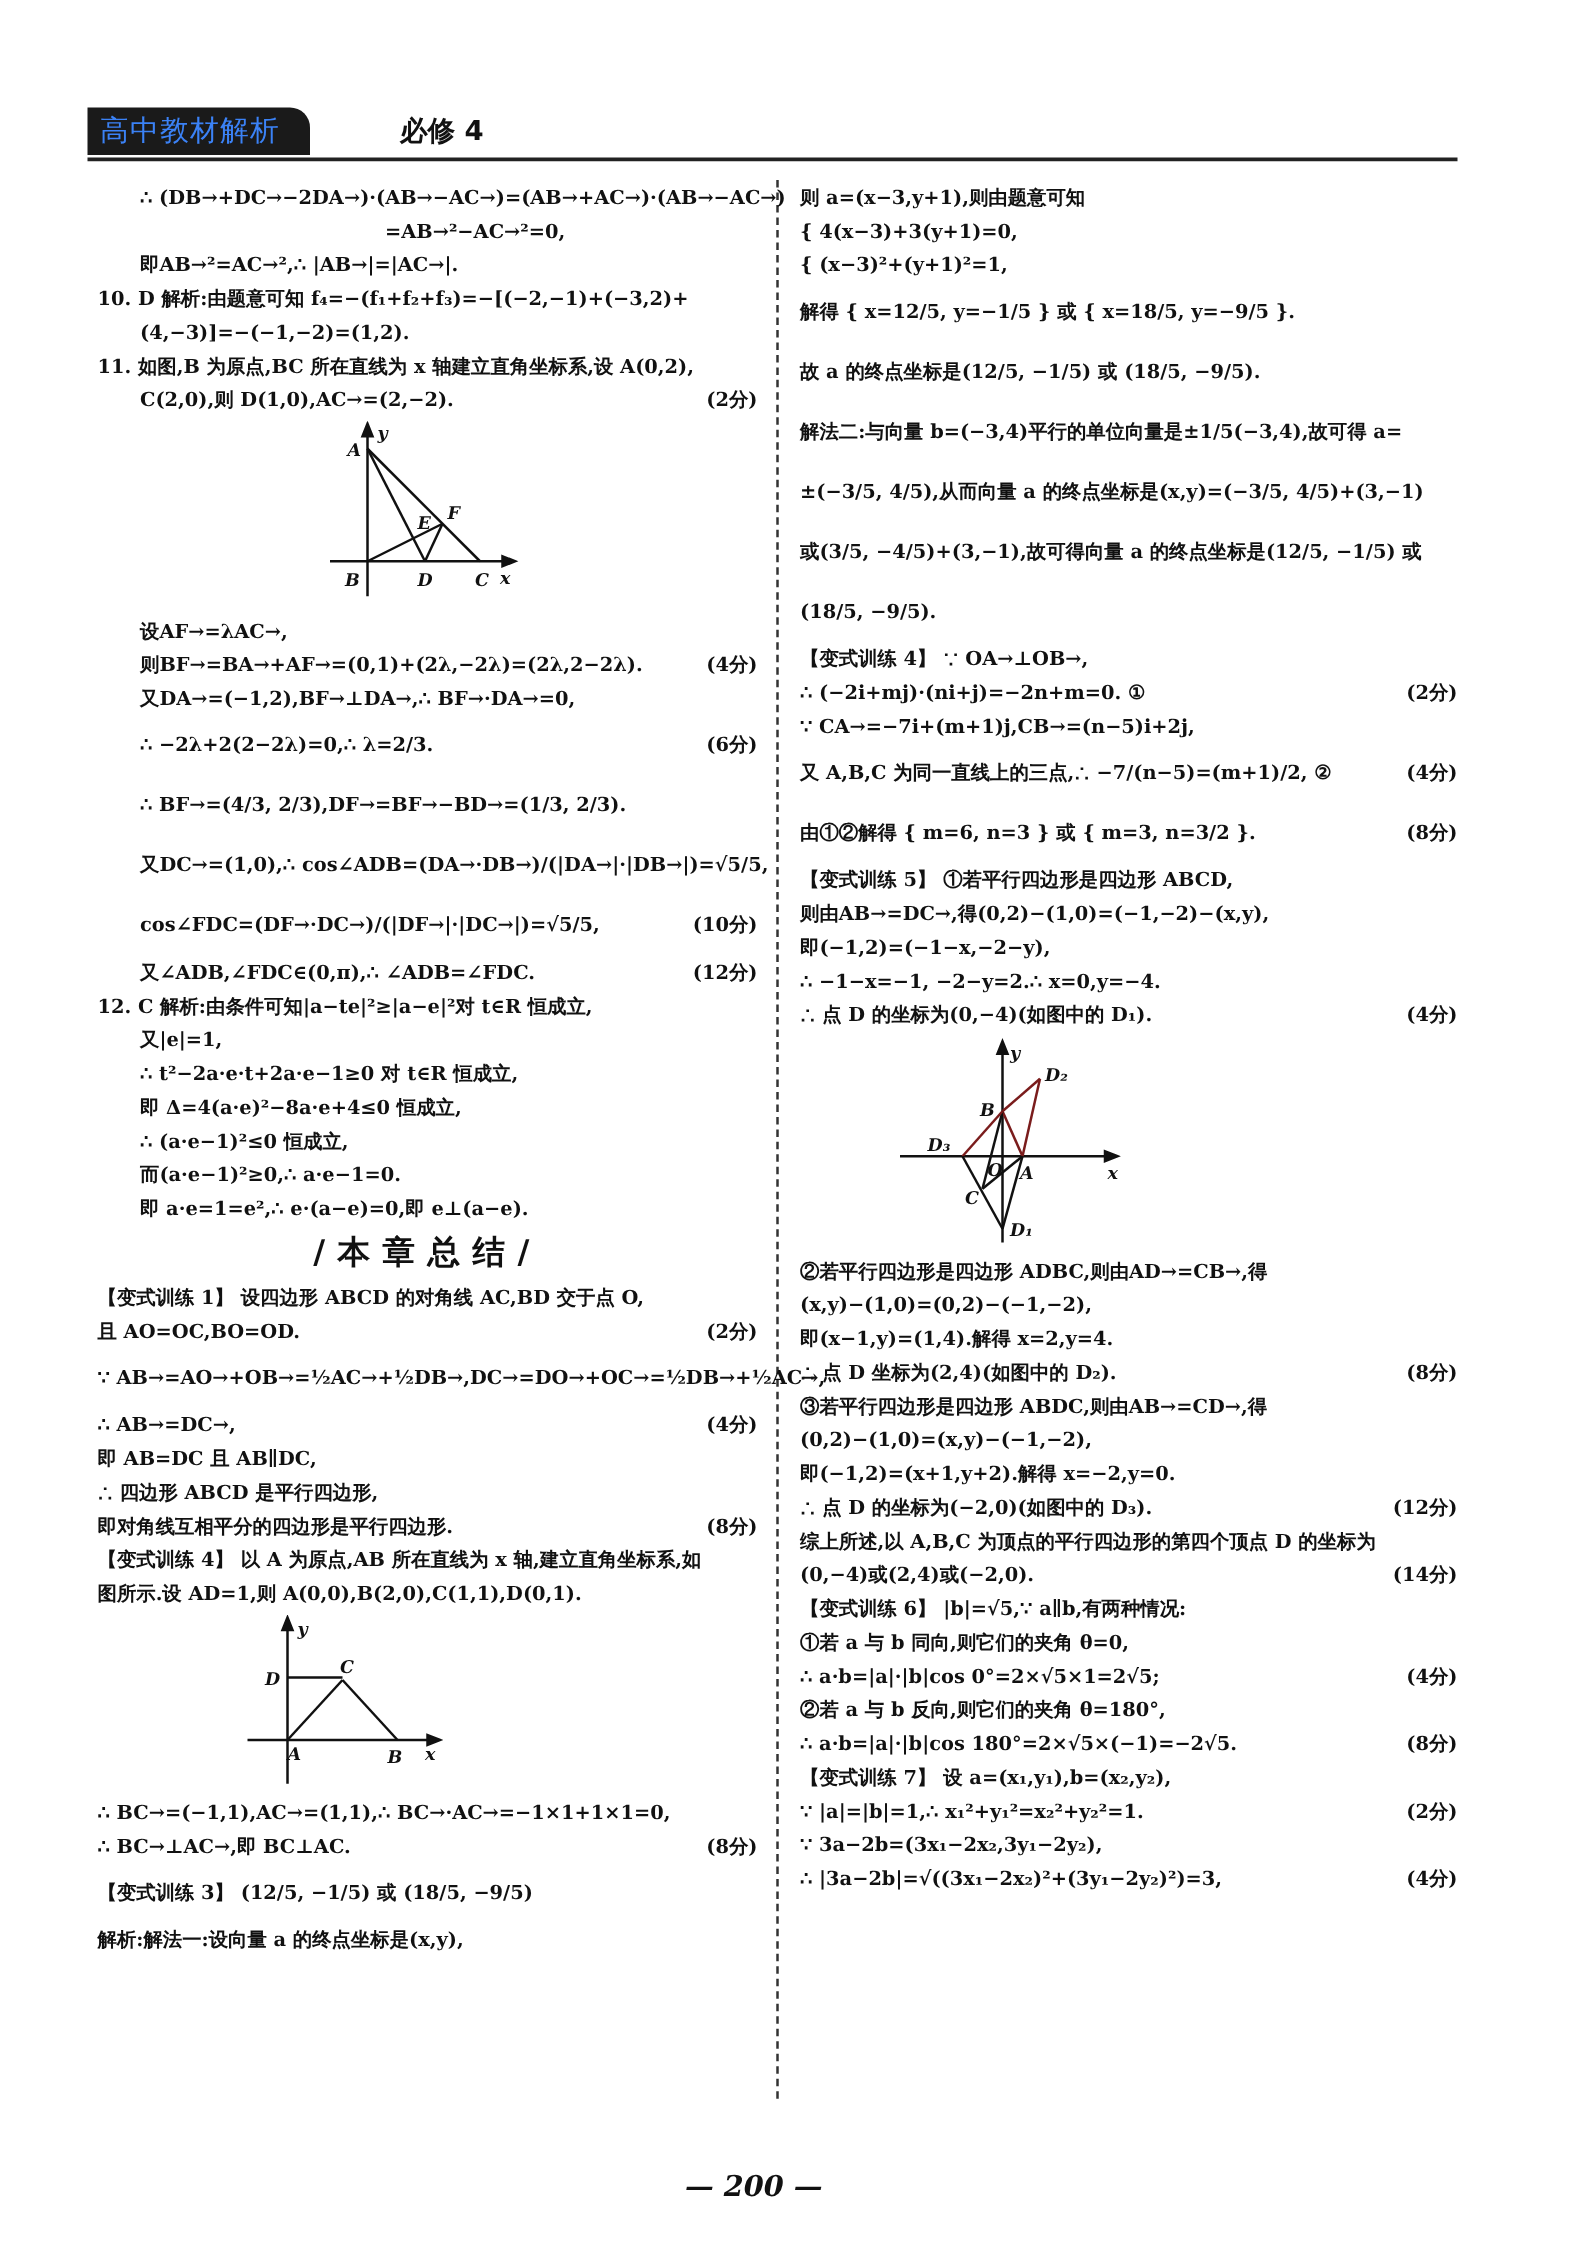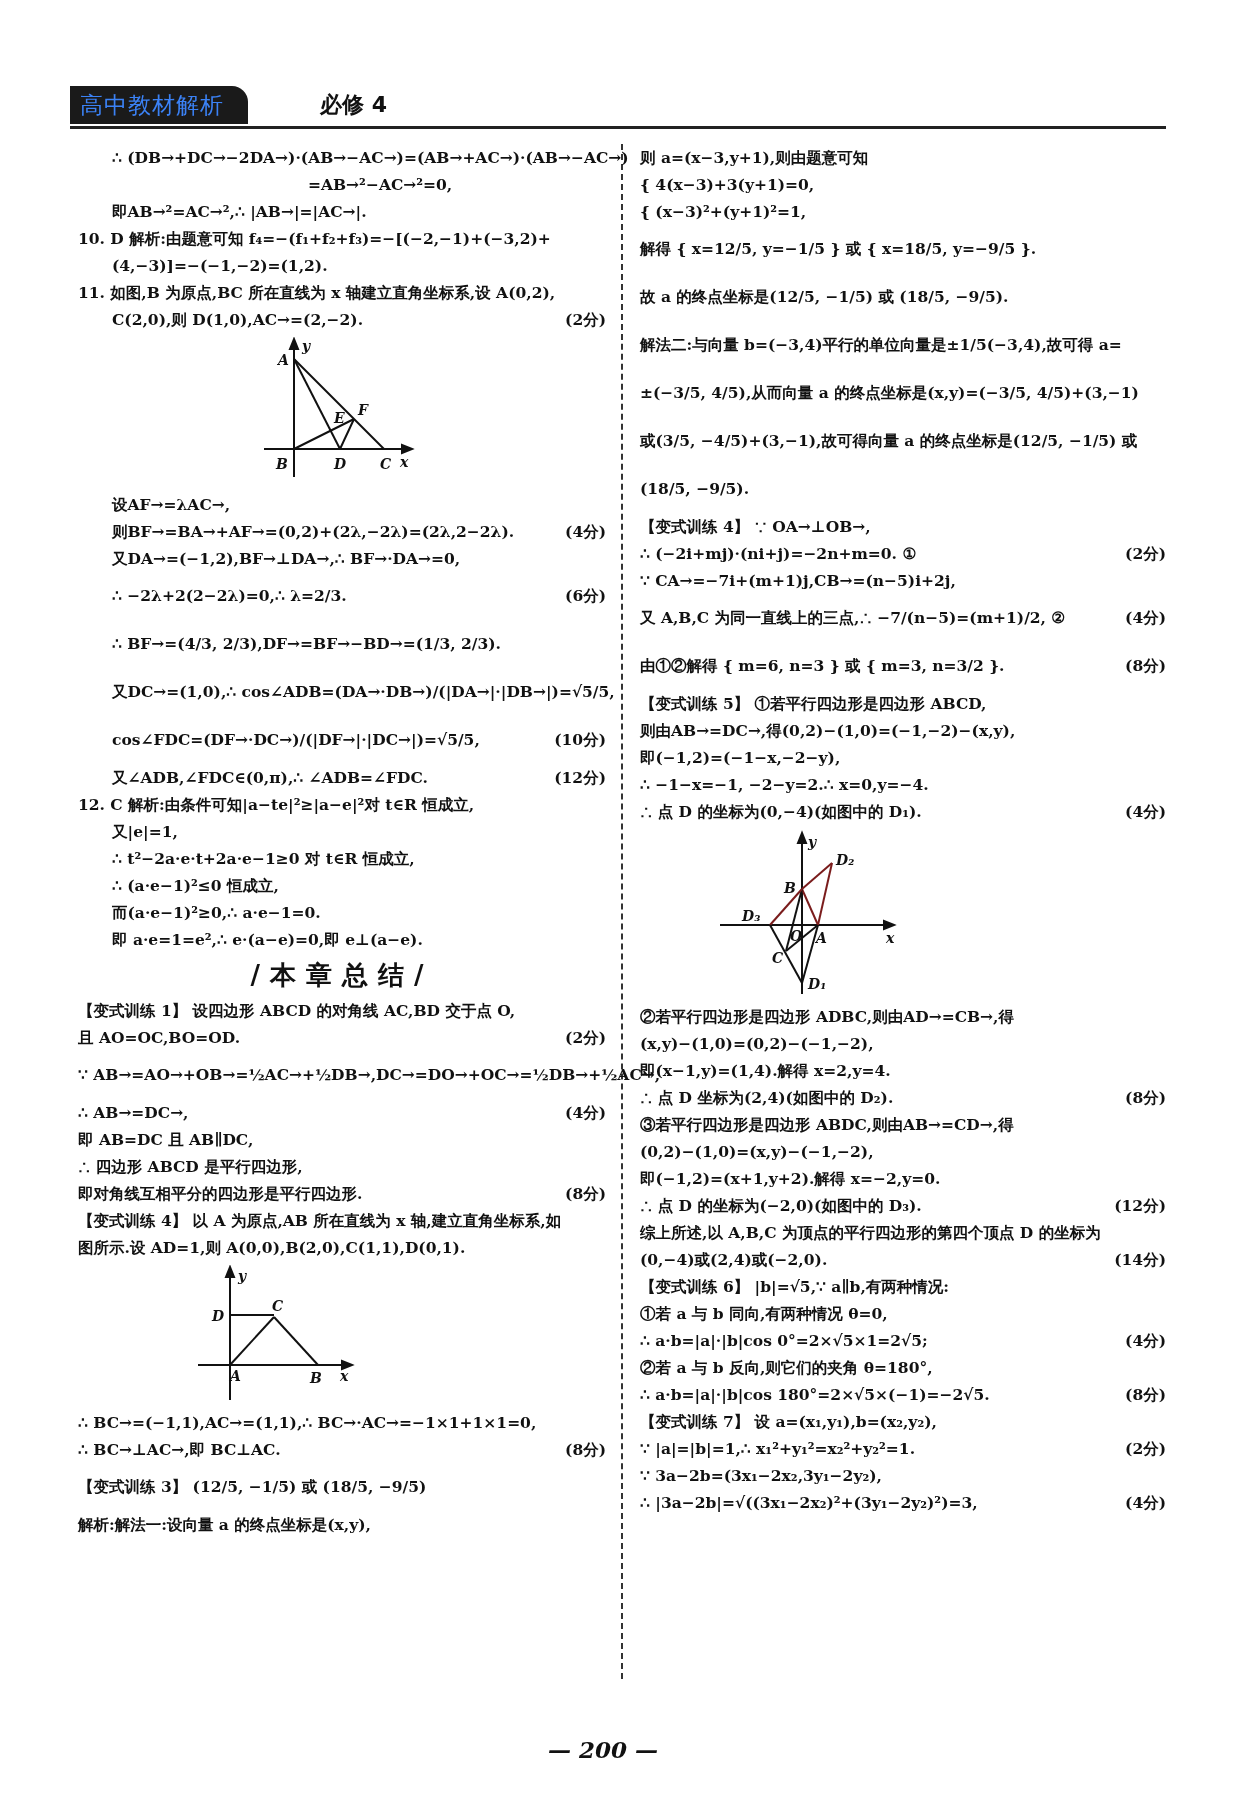--- a/index.html
+++ b/index.html
@@ -61,30 +61,31 @@
           <text x="256" y="86">E</text>
         <text x="280" y="78">F</text>
           <text x="198" y="132">B</text>
           <text x="256" y="132">D</text>
         <text x="302" y="132">C</text>
           <text x="322" y="130">x</text>
       </g>
     </svg>
   </div>
 <div class="line ind"><span>设AF→=λAC→,</span></div>
-    <div class="line ind"><span>则BF→=BA→+AF→=(0,2)+(2λ,−2λ)=(2λ,2−2λ).</span><span class="score">(4分)</span></div>
+    <div class="line ind"><span>则BF→=BA→+AF→=(0,1)+(2λ,−2λ)=(2λ,2−2λ).</span><span class="score">(4分)</span></div>
     <div class="line ind"><span>又DA→=(−1,2),BF→⊥DA→,∴ BF→·DA→=0,</span></div>
     <div class="line tall ind"><span>∴ −2λ+2(2−2λ)=0,∴ λ=2/3.</span><span class="score">(6分)</span></div>
     <div class="line tall ind"><span>∴ BF→=(4/3, 2/3),DF→=BF→−BD→=(1/3, 2/3).</span></div>
     <div class="line tall ind"><span>又DC→=(1,0),∴ cos∠ADB=(DA→·DB→)/(|DA→|·|DB→|)=√5/5,</span></div>
     <div class="line tall ind"><span>cos∠FDC=(DF→·DC→)/(|DF→|·|DC→|)=√5/5,</span><span class="score">(10分)</span></div>
     <div class="line ind"><span>又∠ADB,∠FDC∈(0,π),∴ ∠ADB=∠FDC.</span><span class="score">(12分)</span></div>
     <div class="line"><span>12. C  解析:由条件可知|a−te|²≥|a−e|²对 t∈R 恒成立,</span></div>
     <div class="line ind"><span>又|e|=1,</span></div>
     <div class="line ind"><span>∴ t²−2a·e·t+2a·e−1≥0 对 t∈R 恒成立,</span></div>
+    <div class="line ind"><span>即 Δ=4(a·e)²−8a·e+4≤0 恒成立,</span></div>
     <div class="line ind"><span>∴ (a·e−1)²≤0 恒成立,</span></div>
     <div class="line ind"><span>而(a·e−1)²≥0,∴ a·e−1=0.</span></div>
     <div class="line ind"><span>即 a·e=1=e²,∴ e·(a−e)=0,即 e⊥(a−e).</span></div>
     <div class="line summary">/本章总结/</div>
     <div class="line"><span>【变式训练 1】 设四边形 ABCD 的对角线 AC,BD 交于点 O,</span></div>
     <div class="line"><span>且 AO=OC,BO=OD.</span><span class="score">(2分)</span></div>
     <div class="line tall"><span>∵ AB→=AO→+OB→=½AC→+½DB→,DC→=DO→+OC→=½DB→+½AC→,</span></div>
     <div class="line"><span>∴ AB→=DC→,</span><span class="score">(4分)</span></div>
     <div class="line"><span>即 AB=DC 且 AB∥DC,</span></div>
     <div class="line"><span>∴ 四边形 ABCD 是平行四边形,</span></div>
@@ -170,21 +171,21 @@
     <div class="line"><span>(x,y)−(1,0)=(0,2)−(−1,−2),</span></div>
     <div class="line"><span>即(x−1,y)=(1,4).解得 x=2,y=4.</span></div>
     <div class="line"><span>∴ 点 D 坐标为(2,4)(如图中的 D₂).</span><span class="score">(8分)</span></div>
     <div class="line"><span>③若平行四边形是四边形 ABDC,则由AB→=CD→,得</span></div>
     <div class="line"><span>(0,2)−(1,0)=(x,y)−(−1,−2),</span></div>
     <div class="line"><span>即(−1,2)=(x+1,y+2).解得 x=−2,y=0.</span></div>
     <div class="line"><span>∴ 点 D 的坐标为(−2,0)(如图中的 D₃).</span><span class="score">(12分)</span></div>
     <div class="line"><span>综上所述,以 A,B,C 为顶点的平行四边形的第四个顶点 D 的坐标为</span></div>
     <div class="line"><span>(0,−4)或(2,4)或(−2,0).</span><span class="score">(14分)</span></div>
     <div class="line"><span>【变式训练 6】 |b|=√5,∵ a∥b,有两种情况:</span></div>
-    <div class="line"><span>①若 a 与 b 同向,有两种情况 θ=0,</span></div>
+    <div class="line"><span>①若 a 与 b 同向,则它们的夹角 θ=0,</span></div>
     <div class="line"><span>∴ a·b=|a|·|b|cos 0°=2×√5×1=2√5;</span><span class="score">(4分)</span></div>
     <div class="line"><span>②若 a 与 b 反向,则它们的夹角 θ=180°,</span></div>
     <div class="line"><span>∴ a·b=|a|·|b|cos 180°=2×√5×(−1)=−2√5.</span><span class="score">(8分)</span></div>
     <div class="line"><span>【变式训练 7】 设 a=(x₁,y₁),b=(x₂,y₂),</span></div>
     <div class="line"><span>∵ |a|=|b|=1,∴ x₁²+y₁²=x₂²+y₂²=1.</span><span class="score">(2分)</span></div>
     <div class="line"><span>∵ 3a−2b=(3x₁−2x₂,3y₁−2y₂),</span></div>
     <div class="line"><span>∴ |3a−2b|=√((3x₁−2x₂)²+(3y₁−2y₂)²)=3,</span><span class="score">(4分)</span></div>
   </div>
 
 <div class="pagenum">— 200 —</div>

